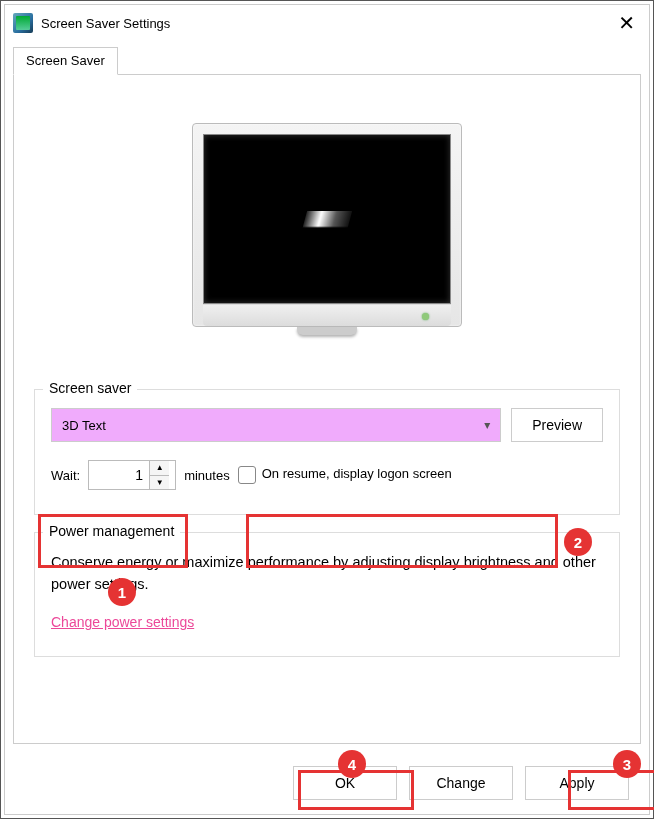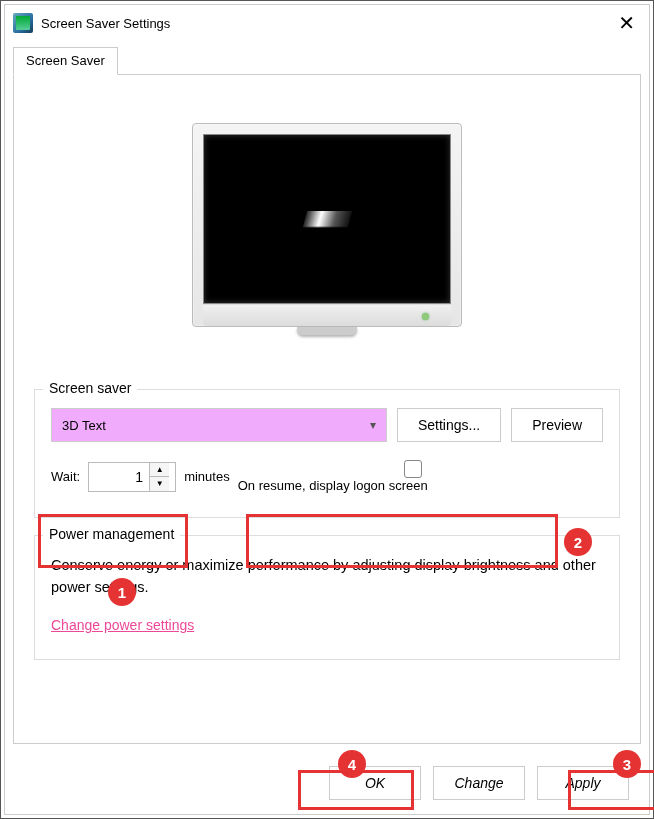--- a/index.html
+++ b/index.html
@@ -33,28 +33,28 @@
     .btn.small { padding: 0 20px; }
 
     .wait-row { margin-top: 18px; display: flex; align-items: center; gap: 8px; }
     .spinner { display: flex; align-items: stretch; border: 1px solid #bbb; height: 30px; width: 88px; background: #fff; }
     .spinner-input { border: none; width: 60px; text-align: right; padding-right: 6px; font-size: 14px; font-family: inherit; outline: none; }
     .spin-btns { display: flex; flex-direction: column; border-left: 1px solid #bbb; width: 20px; }
     .spin-btns div { flex:1; display:flex; align-items:center; justify-content:center; font-size:8px; background:#f5f5f5; cursor:default; }
     .spin-btns div:first-child { border-bottom: 1px solid #bbb; }
 
     .checkbox { width: 18px; height: 18px; border: 1px solid #888; background: #fff; border-radius: 3px; display: inline-block; margin-right: 6px; flex-shrink:0; }
-    .check-wrap { display: flex; align-items: flex-end; flex-direction: column; }
+    .check-wrap { display: flex; align-items: flex-start; }
 
     .link { color: #ec4899; text-decoration: underline; cursor: default; font-size: 14px; }
 
     .pm-text { font-size: 14.5px; line-height: 1.55; margin-bottom: 18px; }
 
     .dialog-buttons { padding: 14px 20px 14px; display: flex; justify-content: flex-end; gap: 12px; }
-    .btn.main { width: 92px; height: 34px; font-style: italic; }
+    .btn.main { width: 104px; height: 34px; }
 
     
     .hl { position: absolute; border: 3px solid #e53333; pointer-events: none; z-index: 50; }
     .marker { position: absolute; width: 28px; height: 28px; background: #e53333; color: #fff; border-radius: 50%; display: flex; align-items: center; justify-content: center; font-weight: bold; font-size: 15px; z-index: 60; pointer-events: none; }
   </style>
 </head>
 <body>
 
 <div class="outer">
   <div class="window">
@@ -86,23 +86,20 @@
         </div>
       </div>
 
       <div class="groupbox">
         <span class="groupbox-legend">Screen saver</span>
 
         <div class="row">
           <div class="select">
             <span>3D Text</span>
             <span class="chev-down">▾</span>
-          </div>
-          <div class="btn small">
-            <span>Settings...</span>
           </div>
           <div class="btn small">
             <span>Preview</span>
           </div>
         </div>
 
         <div class="wait-row">
           <span>Wait:</span>
           <div class="spinner">
             <input class="spinner-input" value="1" style="">

